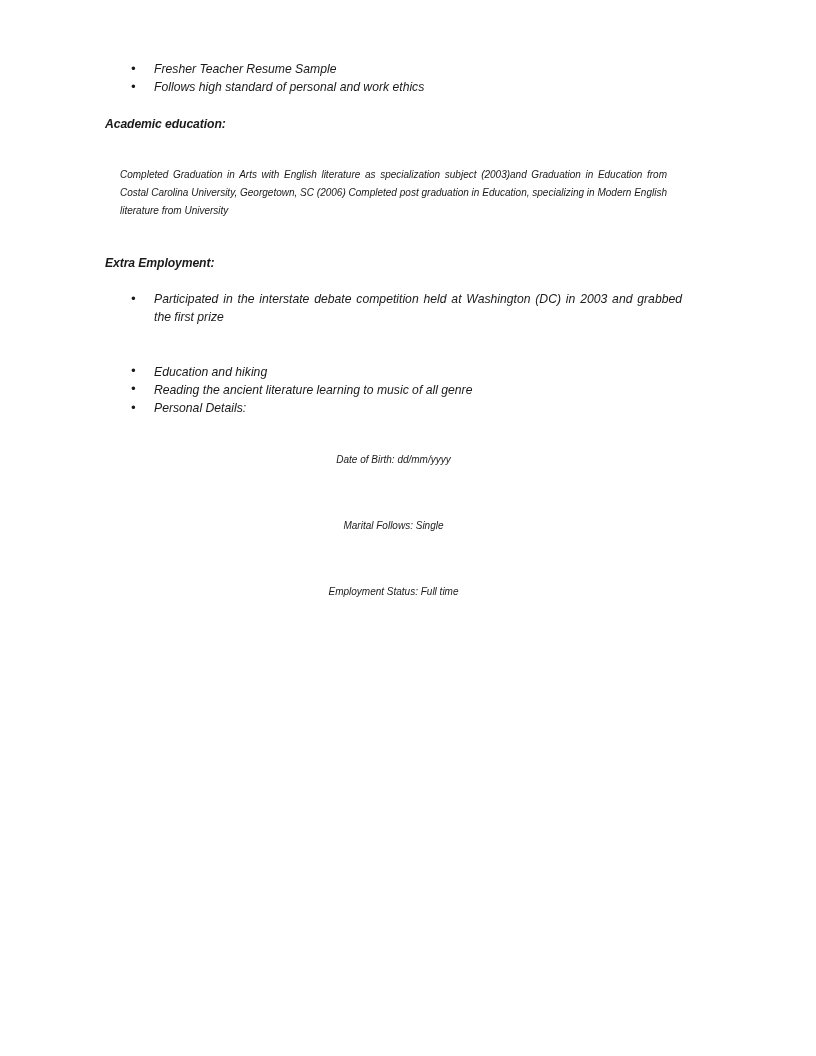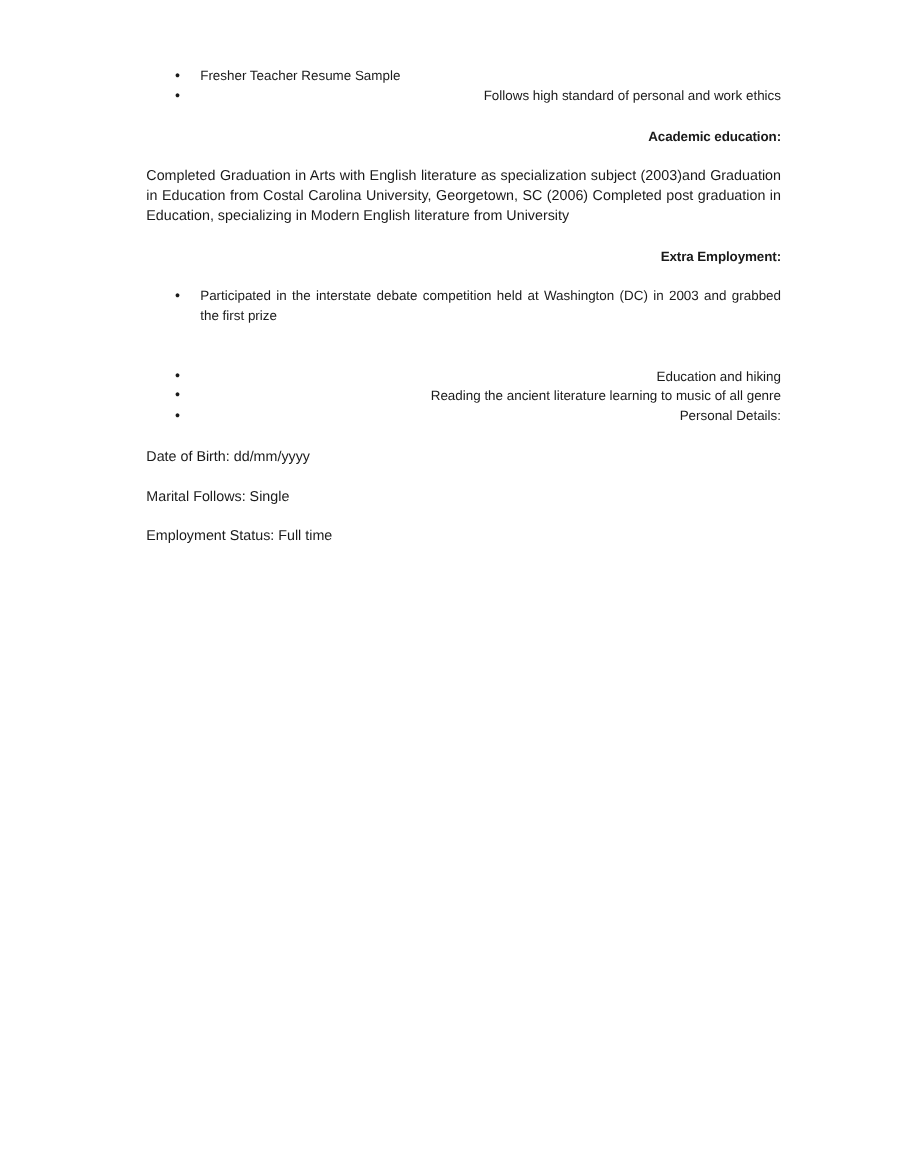--- a/index.html
+++ b/index.html
@@ -16,23 +16,24 @@
   .page {
     position: relative;
     width: 816px;
     height: 1056px;
     background: #ffffff;
     overflow: hidden;
     box-sizing: border-box;
   }
   .doc-body {
     position: absolute;
-    left: 133px;
+    left: 105px;
     top: 60px;
     width: 577px;
+    font-style: italic;
   }
 
   
   ul.bullets {
     list-style: none;
     margin: 0;
     padding: 0;
   }
   ul.bullets > li {
     position: relative;
@@ -47,43 +48,43 @@
     content: "\2022";
     position: absolute;
     left: 26px;
     top: -0.5px;
     font-size: 13px;
     line-height: 18.3px;
     color: #1a1a1a;
   }
   
   ul.bullets > li.nojust {
-    text-align: right;
+    text-align: left;
   }
 
   
   .sec-head {
     font-size: 12.2px;
     line-height: 18.3px;
     font-weight: bold;
     margin: 0;
-    text-align: right;
+    text-align: left;
     letter-spacing: -0.1px;
   }
 
   
   .para {
-    font-size: 13px;
+    font-size: 10px;
     line-height: 18.3px;
     text-align: justify;
     text-justify: inter-word;
-    margin: 0;
+    margin: 15px;
   }
   .para.left {
-    text-align: left;
+    text-align: center;
   }
 
   
   .gap-sm { height: 18px; }
   .gap-md { height: 18px; }
 </style>
 </head>
 <body>
 
 <div class="page">

